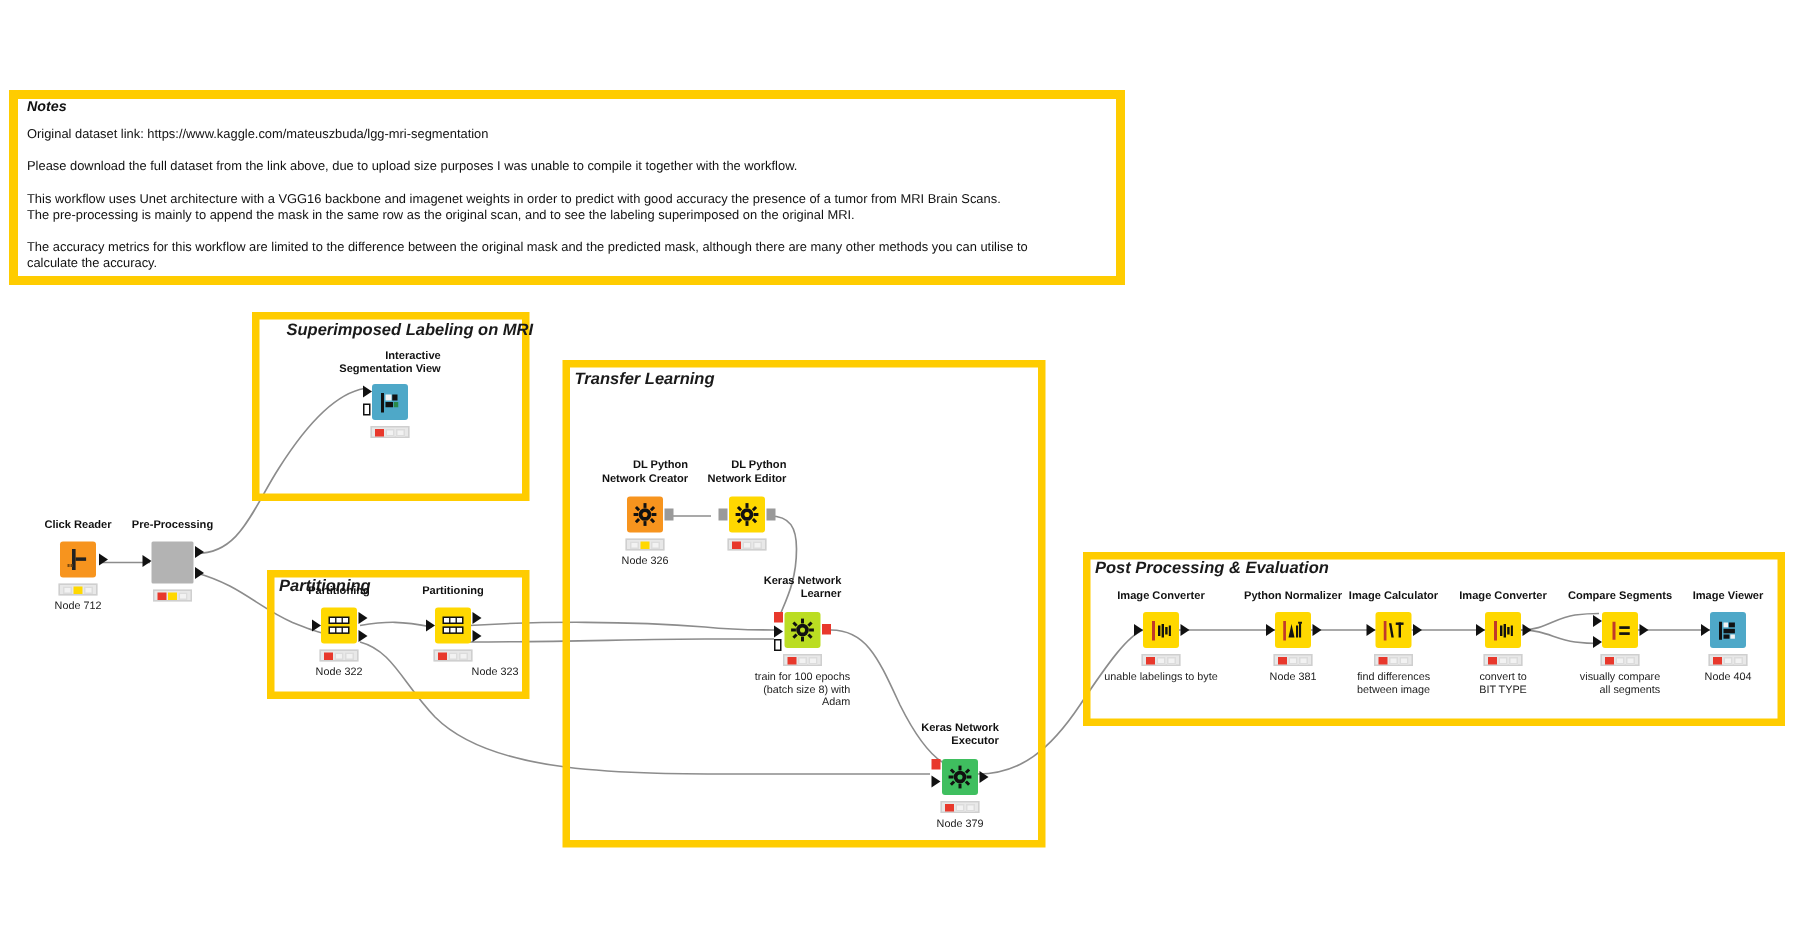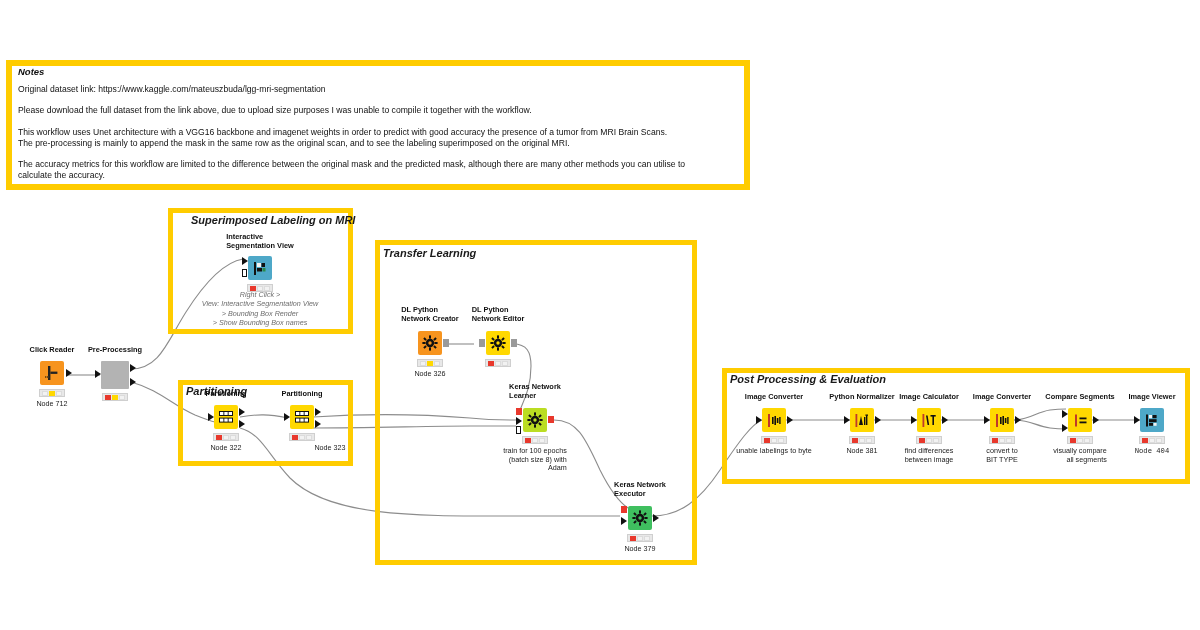--- a/index.html
+++ b/index.html
@@ -39,21 +39,21 @@
   .notes-title{
     position:absolute;
     font-style:italic;font-weight:bold;font-size:9.5px;color:#111;
   }
 
   
   .node{position:absolute;width:0;height:0;}
   .node-label{
     position:absolute;
     left:50%;transform:translateX(-50%);
-    text-align:left;
+    text-align:right;
     font-size:7.4px;
     font-weight:bold;
     color:#111;
     line-height:1.18;
     white-space:pre;
   }
   .node-box{
     position:absolute;
     left:50%;transform:translateX(-50%);
     width:24px;height:24px;
@@ -233,24 +233,20 @@
       </svg>
     </div>
     <div class="port in" style="left:-18px;top:22px;"></div>
     <div class="port outline" style="left:-18px;top:34px;"></div>
     <div class="node-status" style="top:49px;">
       <span class="led red"></span>
         <span class="led off"></span>
         <span class="led off"></span>
     </div>
   </div>
-  <div class="anno" style="left:172px;top:290px;width:176px;">Right Click &gt;
-View: Interactive Segmentation View
-&gt; Bounding Box Render
-&gt; Show Bounding Box names</div>
 
   <div class="node" style="left:226px;top:402px;">
     <div class="node-label" style="top:-12px;">Partitioning</div>
     <div class="node-box" style="top:3px;background:#FFD800;">
       <svg width="16" height="14" viewBox="0 0 16 14">
         <rect x="1" y="1" width="14" height="5" fill="#111"></rect>
         <rect x="2" y="2" width="3.4" height="3" fill="#fff"></rect>
         <rect x="6.3" y="2" width="3.4" height="3" fill="#fff"></rect>
         <rect x="10.6" y="2" width="3.4" height="3" fill="#fff"></rect>
         <rect x="1" y="7.6" width="14" height="5" fill="#111"></rect>
@@ -531,16 +527,16 @@
         <rect x="5" y="10" width="4" height="2.8" fill="#111"></rect>
         <rect x="9.6" y="10" width="3" height="2.8" fill="#f2f2f2"></rect>
       </svg>
     </div>
     <div class="port in" style="left:-18px;top:11px;"></div>
     <div class="node-status" style="top:31px;">
       <span class="led red"></span>
         <span class="led off"></span>
         <span class="led off"></span>
     </div>
-    <div class="node-sub" style="top:42px;font-family:Liberation Mono, monospace;">Node 404</div>
+    <div class="node-sub" style="top:42px;">Node 404</div>
   </div>
 
 </div>
 
 </body></html>

